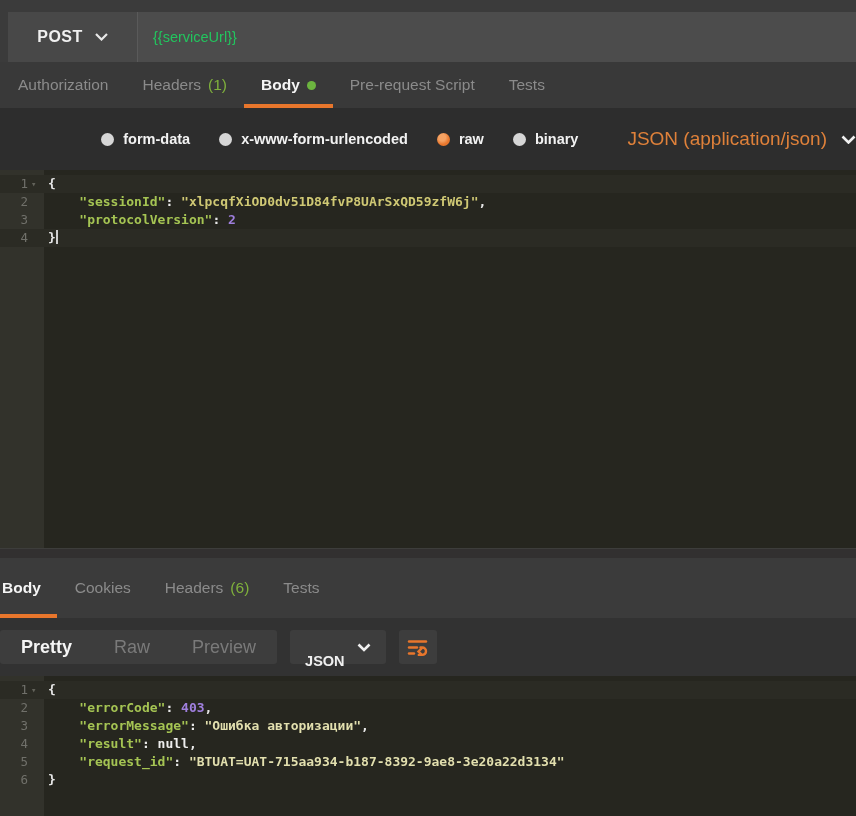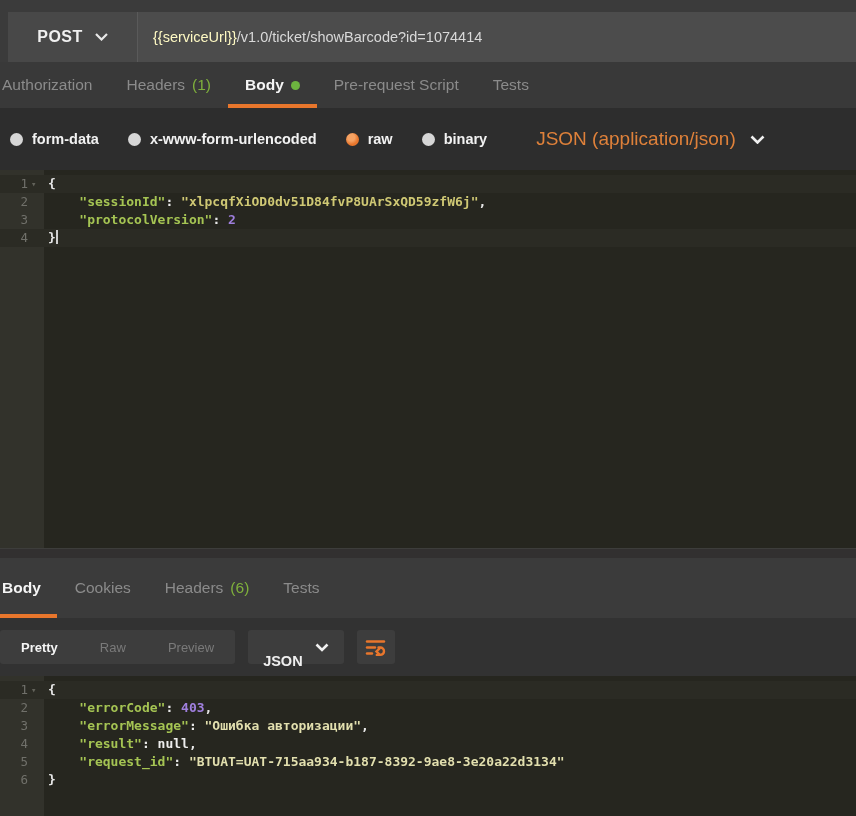--- a/index.html
+++ b/index.html
@@ -5,36 +5,36 @@
   * { margin:0; padding:0; box-sizing:border-box; }
   html,body { width:856px; height:816px; overflow:hidden; }
   body { background:#3b3b3b; font-family:"Liberation Sans", sans-serif; position:relative; }
 
   
   .topbar { position:absolute; top:12px; left:8px; right:0; height:50px; display:flex; }
   .method-box { width:129px; background:#484848; display:flex; align-items:center; justify-content:center; gap:12px; cursor:pointer; }
   .method-label { color:#f0f0f0; font-size:16px; font-weight:bold; letter-spacing:.5px; }
   .divider-v { width:1px; background:#5a5a5a; }
   .url-box { flex:1; background:#4c4c4c; display:flex; align-items:center; padding-left:15px; font-size:14.5px; }
-  .url-var { color:#fef9c3; }
+  .url-var { color:#22c55e; }
   .url-rest { color:#d9d9d9; }
 
   
   .tabrow { position:absolute; left:0; right:0; display:flex; align-items:stretch; }
-  .req-tabs { top:62px; height:46px; background:#393939; padding-left:2px; }
+  .req-tabs { top:62px; height:46px; background:#393939; padding-left:18px; }
   .resp-tabs { top:558px; height:60px; background:#3b3b3b; padding-left:2px; }
   .tab { position:relative; display:flex; align-items:center; gap:7px; color:#8b8b8b; font-size:15.5px; margin-right:34px; cursor:pointer; }
   .tab .count { color:#7fb03c; }
   .tab.active { color:#f5f5f5; font-weight:bold; }
   .tab.active::after { content:""; position:absolute; left:-17px; right:-17px; bottom:0; height:4px; background:#e8762c; }
   .resp-tabs .tab.active::after { left:-2px; right:-16px; }
   .dot { width:9px; height:9px; border-radius:50%; background:#6cb43f; }
 
   
-  .radio-row { position:absolute; top:108px; left:0; right:0; height:62px; background:#2d2d2d; display:flex; align-items:center; padding-left:10px; }
+  .radio-row { position:absolute; top:108px; left:0; right:0; height:62px; background:#2d2d2d; display:flex; align-items:center; padding-left:0;justify-content:flex-end; }
   .radio-item { display:flex; align-items:center; gap:9px; margin-right:29px; cursor:pointer; }
   .radio { width:13px; height:13px; border-radius:50%; background:#d6d6d6; }
   .radio.sel { background:radial-gradient(circle at 40% 35%, #f5a263 0 30%, #e8762c 60%); }
   .radio-label { color:#f2f2f2; font-size:14.5px; font-weight:600; }
   .ctype { display:flex; align-items:center; gap:14px; margin-left:20px; cursor:pointer; }
   .ctype-label { color:#df813a; font-size:19px; }
 
   
   .editor { position:absolute; left:0; right:0; background:#26261f; font-family:"DejaVu Sans Mono", monospace; font-size:13px; font-weight:bold; }
   .editor .gutter-bg { position:absolute; left:0; top:0; bottom:0; width:44px; background:#32322b; }
@@ -54,42 +54,41 @@
   .cursor { display:inline-block; width:2px; height:14px; background:#cfcfcf; vertical-align:-2px; }
   .editor-request { top:170px; height:378px; }
   .editor-response { top:676px; bottom:0; }
 
   
   .section-gap { position:absolute; top:548px; left:0; right:0; height:10px; background:#323030; border-top:1px solid #3d3d3b; }
 
   
   .resp-toolbar { position:absolute; top:618px; left:0; right:0; height:58px; background:#323232; display:flex; align-items:center; }
   .view-group { display:flex; height:34px; background:#3d3d3d; border-radius:3px; align-items:stretch; }
-  .view-btn { display:flex; align-items:center; padding:0 21px; color:#7a7a7a; font-size:13px; cursor:pointer; }
+  .view-btn { display:flex; align-items:center; padding:0 21px; color:#7a7a7a; font-size:18px; cursor:pointer; }
   .view-btn.active { color:#f5f5f5; font-weight:bold; }
   .format-select { margin-left:13px; height:34px; background:#3d3d3d; border-radius:3px; display:flex; align-items:center; gap:12px; padding:0 15px; cursor:pointer; }
   .format-label { color:#f0f0f0; font-size:14.5px; font-weight:bold;margin-top:28px; }
   .wrap-btn { margin-left:13px; width:38px; height:34px; background:#3d3d3d; border-radius:3px; display:flex; align-items:center; justify-content:center; cursor:pointer; }
 
   .chev { display:block; }
 </style>
 </head>
 <body>
 
 <div class="topbar">
   <div class="method-box">
     <span class="method-label">POST</span>
     <svg class="chev" width="13" height="8" viewBox="0 0 13 8">
         <polyline points="1,1 6.5,6.5 12,1" fill="none" stroke="#e8e8e8" stroke-width="2.2"></polyline>
       </svg>
   </div>
   <div class="divider-v"></div>
   <div class="url-box">
     <span class="url-var">{{serviceUrl}}</span>
-      <span class="url-rest">/v1.0/ticket/showBarcode?id=1074414</span>
   </div>
 </div>
 
 <div class="tabrow req-tabs">
   <div class="tab">
       <span>Authorization</span>
     </div>
   <div class="tab">
       <span>Headers</span>
       <span class="count">(1)</span>

